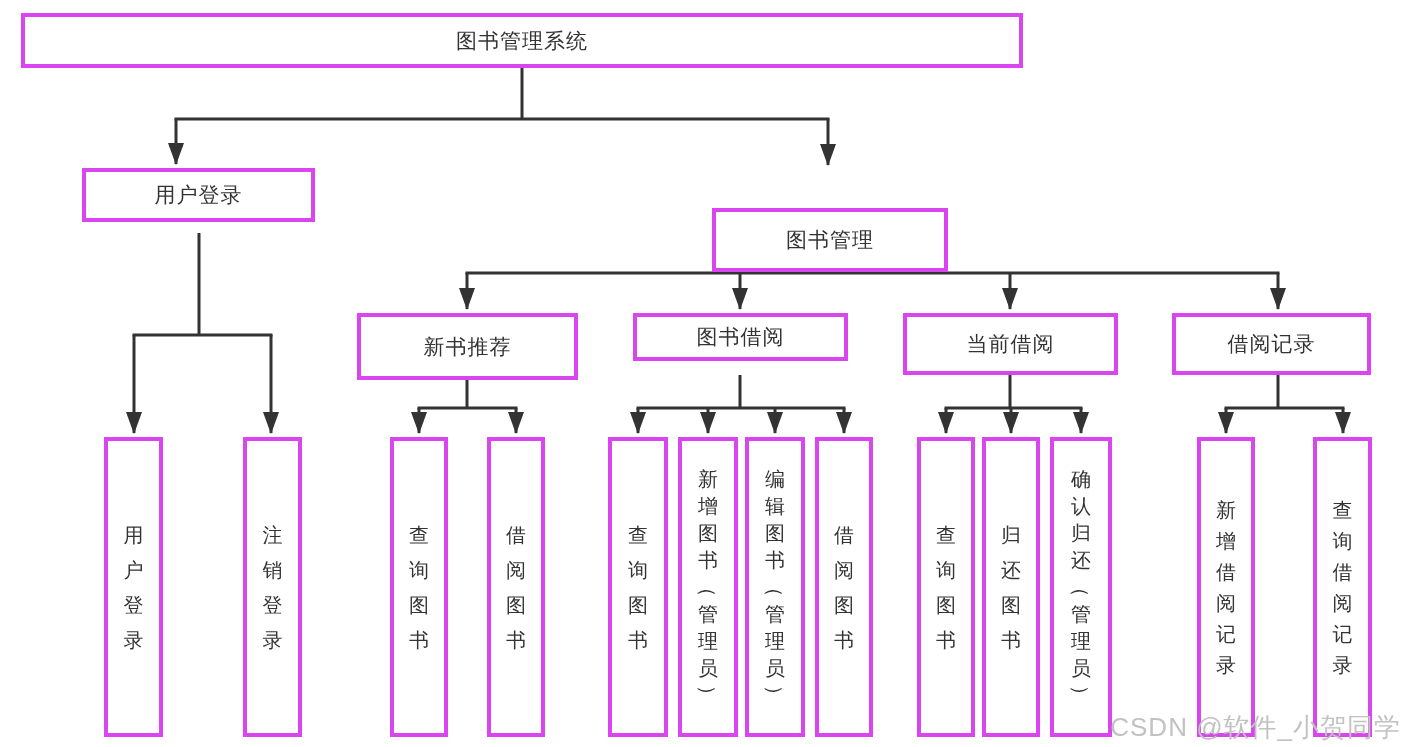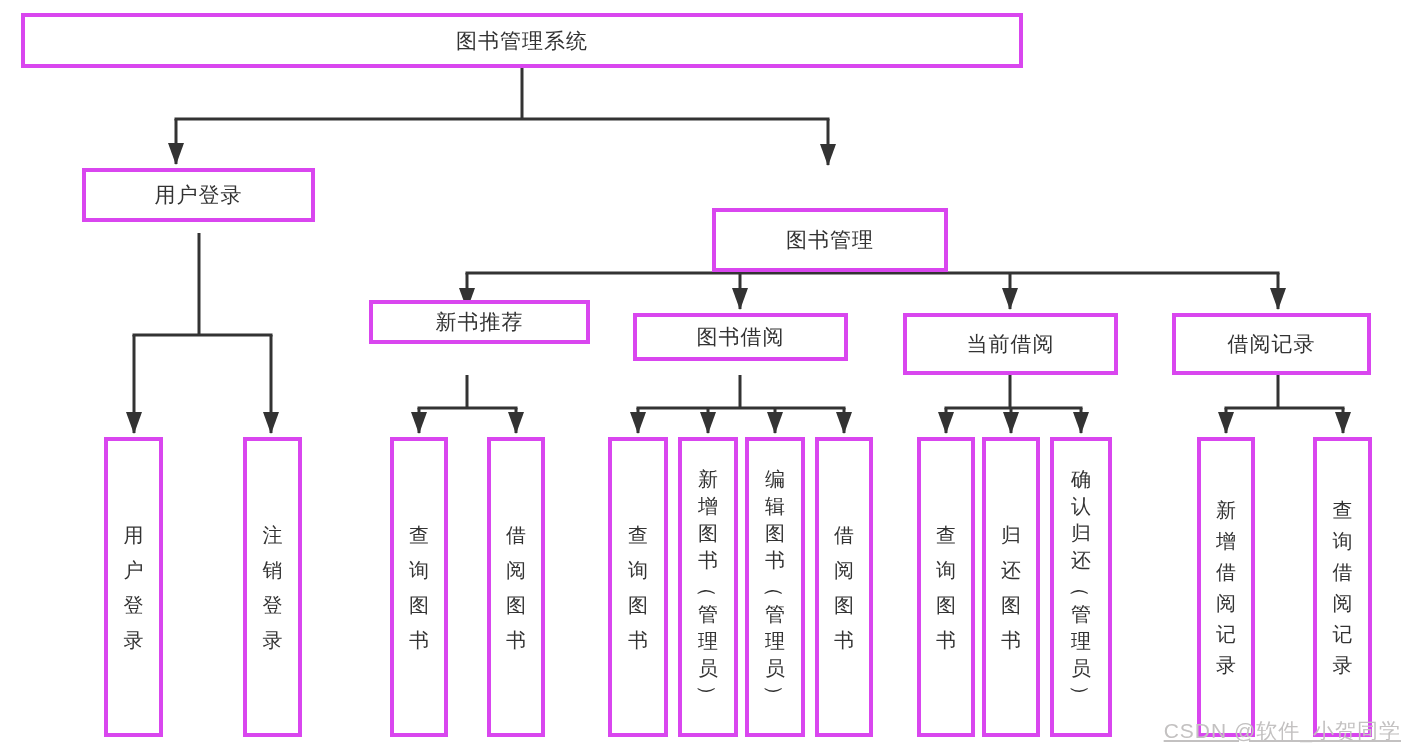--- a/index.html
+++ b/index.html
@@ -31,40 +31,39 @@
     height:100%;width:100%;
   }
   .vbox .label span{
     display:block;line-height:1;font-size:20px;color:#333333;
   }
   .vbox .label span.rot{transform:rotate(90deg);}
   
   #root   {left:21px;  top:13px;  width:1002px; height:55px;}
   #n-user {left:82px;  top:168px; width:233px;  height:54px;}
   #n-mgmt {left:712px; top:169px; width:236px;  height:64px;margin-top:39px;}
-  #n-newbook {left:357px;  top:300px; width:221px; height:44px;margin-left:12px;}
+  #n-newbook {left:357px;  top:313px; width:221px; height:67px;}
   #n-borrow  {left:633px;  top:313px; width:215px; height:48px;}
   #n-current {left:903px;  top:313px; width:215px; height:62px;}
   #n-records {left:1172px; top:313px; width:199px; height:62px;}
   .leaf{top:437px;height:300px;}
   #l-a1{left:104px;width:59px;}  #l-a2{left:243px;width:59px;}
   #l-b1{left:390px;width:58px;}  #l-b2{left:487px;width:58px;}
   #l-c1{left:608px;width:60px;}  #l-c2{left:678px;width:60px;}
   #l-c3{left:745px;width:60px;}  #l-c4{left:815px;width:58px;}
   #l-d1{left:917px;width:58px;}  #l-d2{left:982px;width:58px;}
   #l-d3{left:1050px;width:62px;}
   #l-e1{left:1197px;width:58px;} #l-e2{left:1313px;width:59px;}
   .watermark{
     position:absolute;
     right:4px;bottom:2px;
-    font-size:21px;
+    font-size:26px;
     color:#c3c1c1;
     letter-spacing:1px;
     white-space:nowrap;
-    text-decoration:underline;
   }
 </style>
 </head>
 <body>
 
 <div class="canvas">
 
   <svg class="wires" width="1405" height="747" viewBox="0 0 1405 747" xmlns="http://www.w3.org/2000/svg">
     <defs>
       <marker id="arrow" markerUnits="userSpaceOnUse" markerWidth="22" markerHeight="16" viewBox="0 0 22 16" refX="21" refY="8" orient="auto">

